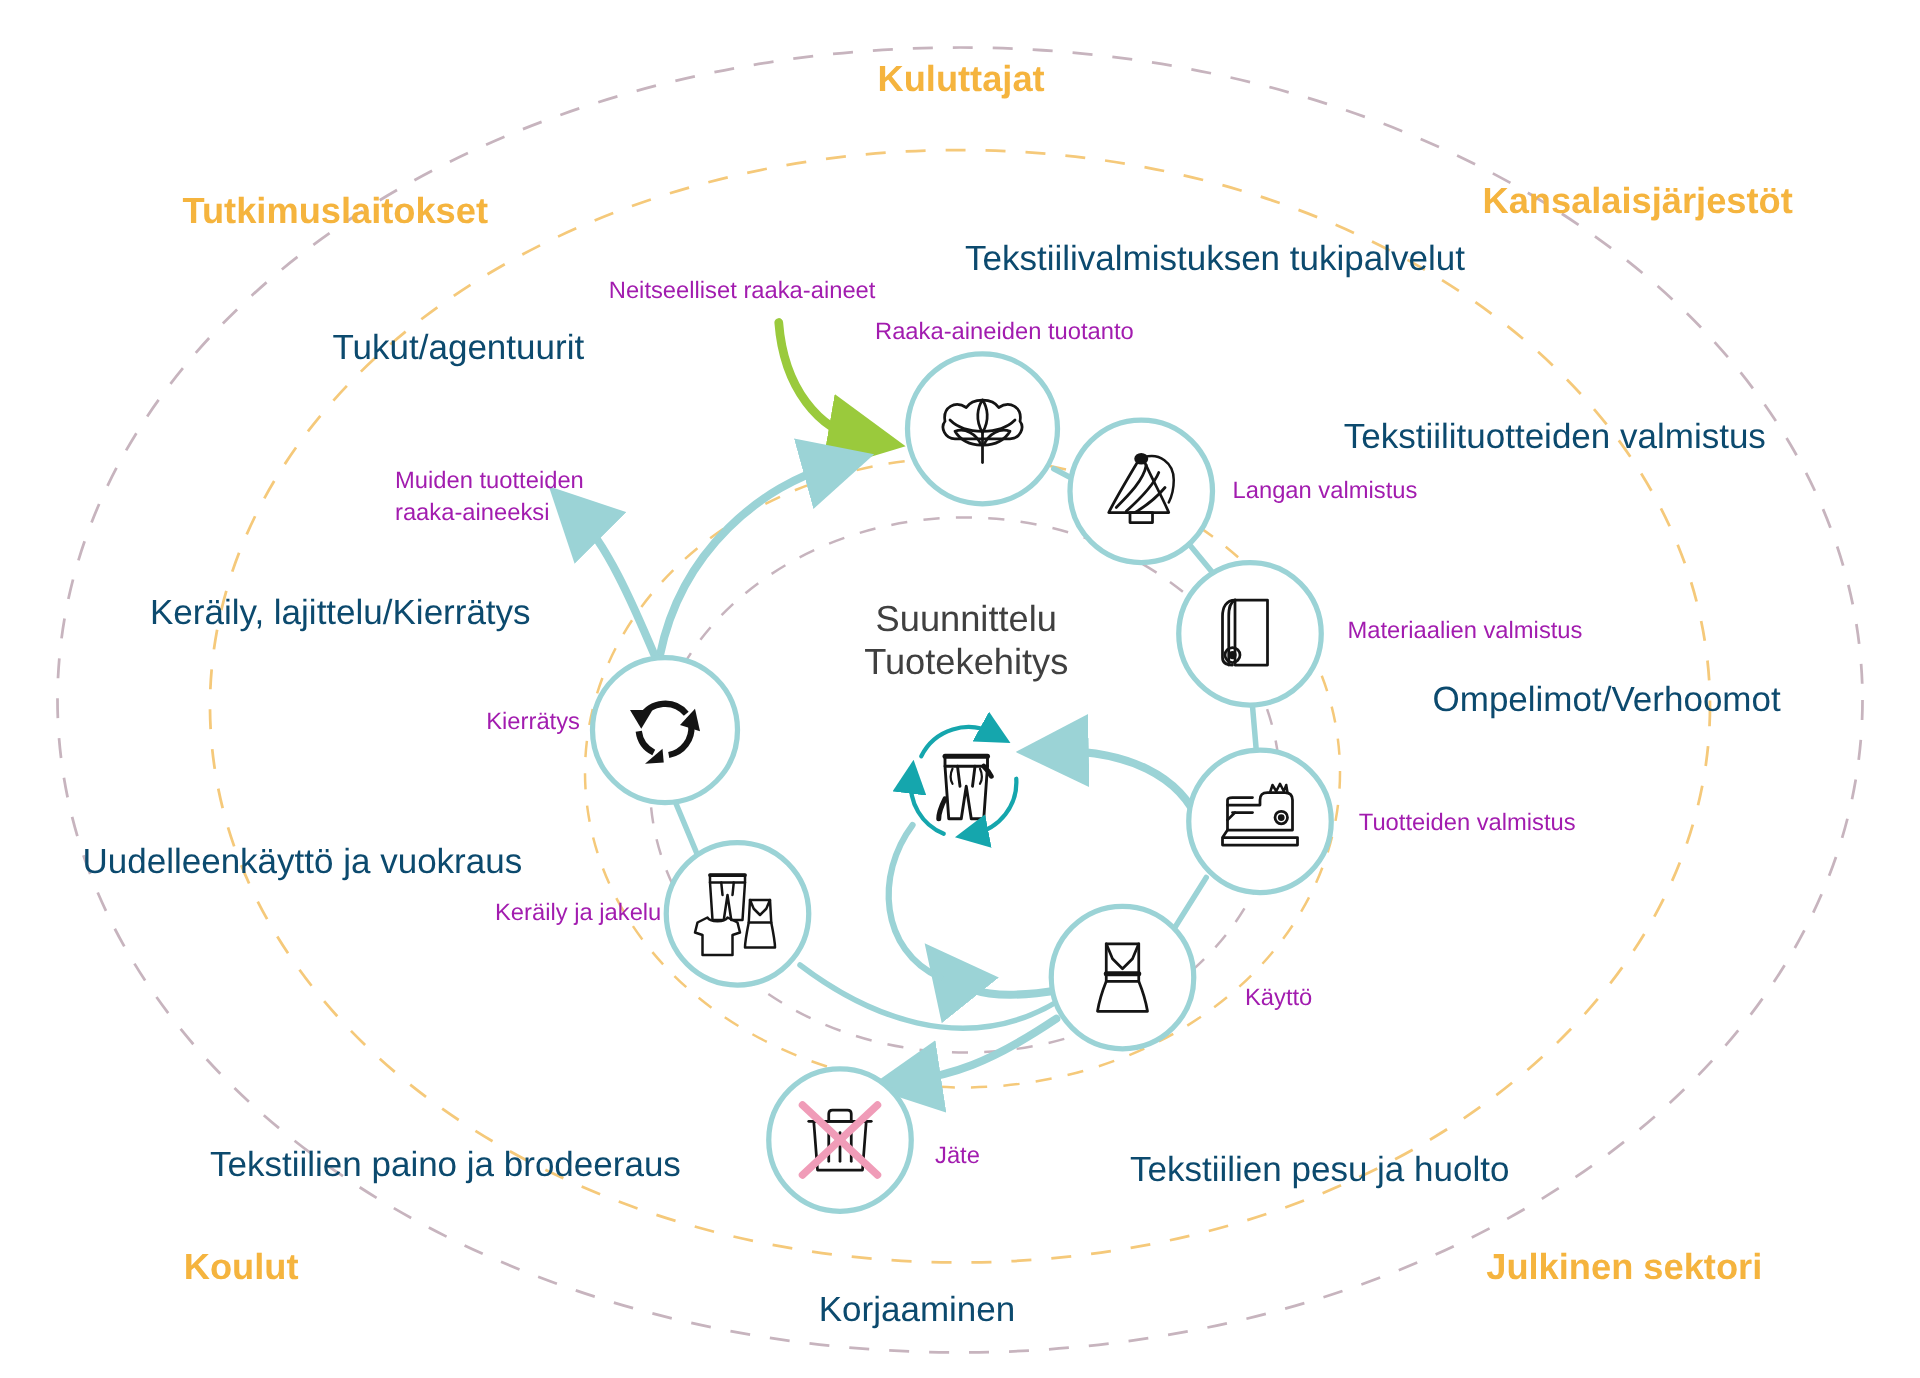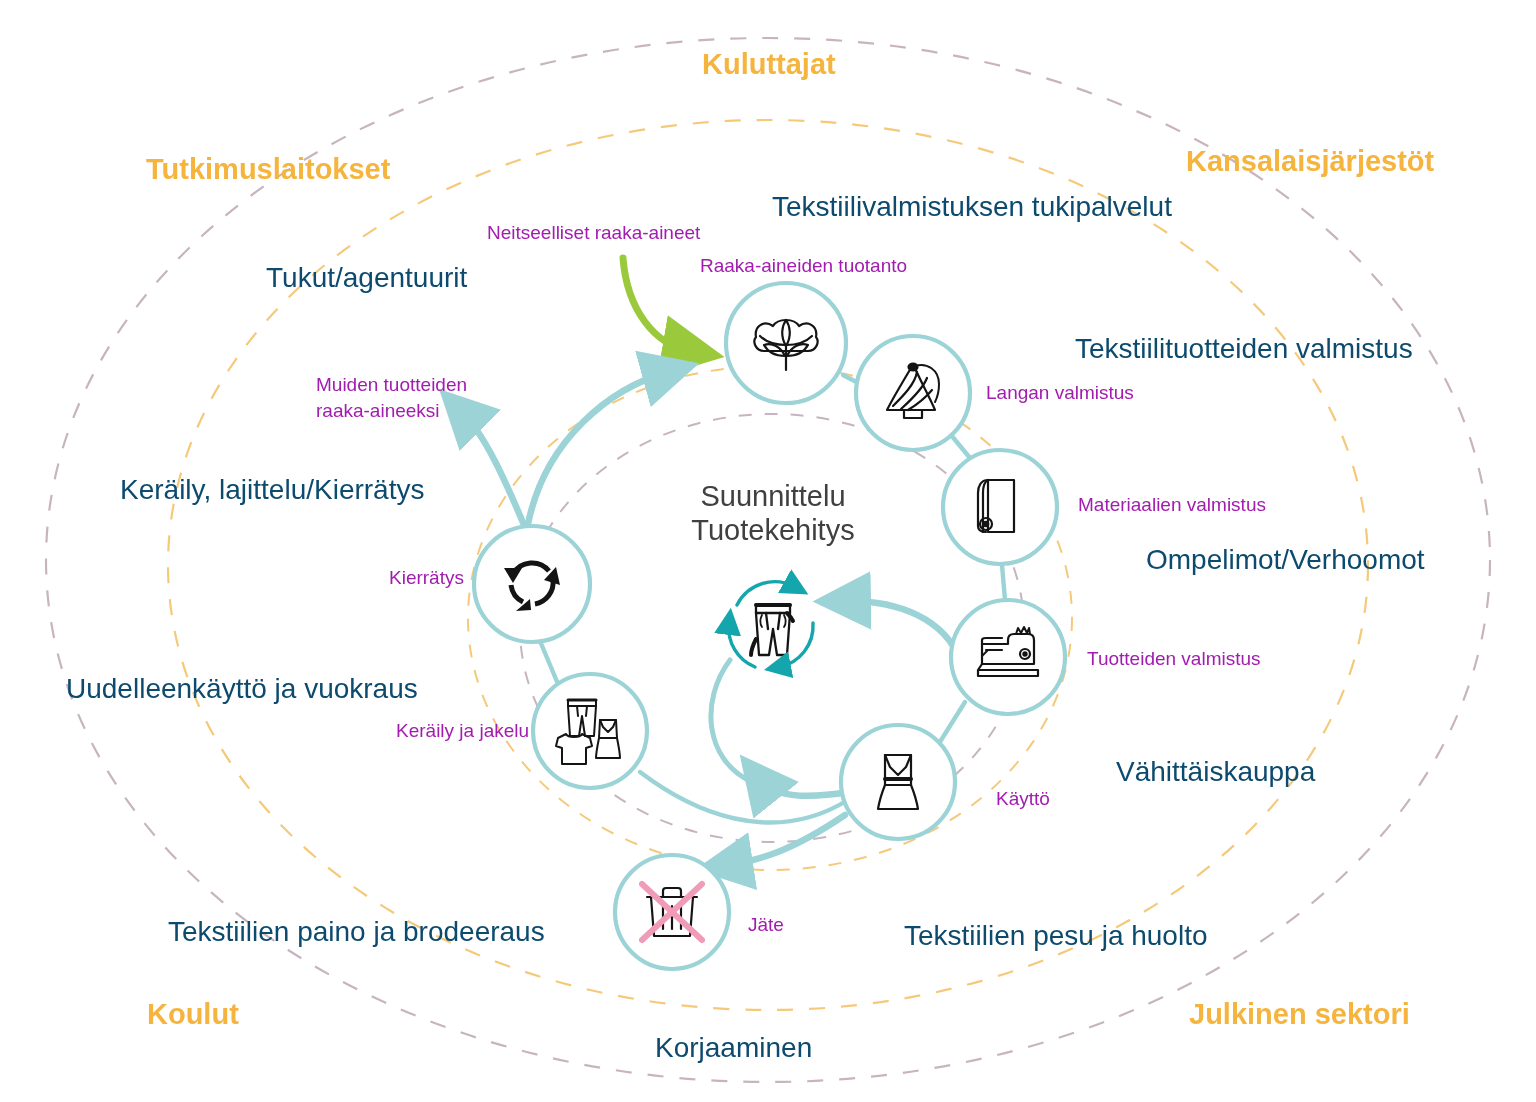--- a/index.html
+++ b/index.html
@@ -240,21 +240,20 @@
   <div class="lbl lbl-orange" style="left:146px; top:152px;">Tutkimuslaitokset</div>
   <div class="lbl lbl-orange" style="left:147px; top:997px;">Koulut</div>
   <div class="lbl lbl-orange" style="left:1189px; top:997px;">Julkinen sektori</div>
 
   <div class="lbl lbl-teal" style="left:772px; top:190px;">Tekstiilivalmistuksen tukipalvelut</div>
   <div class="lbl lbl-teal" style="left:266px; top:261px;">Tukut/agentuurit</div>
   <div class="lbl lbl-teal" style="left:1075px; top:332px;">Tekstiilituotteiden valmistus</div>
   <div class="lbl lbl-teal" style="left:120px; top:473px;">Keräily, lajittelu/Kierrätys</div>
   <div class="lbl lbl-teal" style="left:1146px; top:543px;">Ompelimot/Verhoomot</div>
   <div class="lbl lbl-teal" style="left:66px; top:672px;">Uudelleenkäyttö ja vuokraus</div>
-  <div class="lbl lbl-teal" style="left:1116px; top:755px;">Vähittäiskauppa</div>
   <div class="lbl lbl-teal" style="left:168px; top:915px;">Tekstiilien paino ja brodeeraus</div>
   <div class="lbl lbl-teal" style="left:904px; top:919px;text-align:center;">Tekstiilien pesu ja huolto</div>
   <div class="lbl lbl-teal" style="left:655px; top:1031px;">Korjaaminen</div>
 
   <div class="lbl lbl-center" style="left:688px; top:479px; width:170px;">Suunnittelu
 Tuotekehitys</div>
 
   <div class="lbl lbl-node" style="left:487px; top:222px;">Neitseelliset raaka-aineet</div>
   <div class="lbl lbl-node two-line" style="left:316px; top:372px;">Muiden tuotteiden
 raaka-aineeksi</div>

